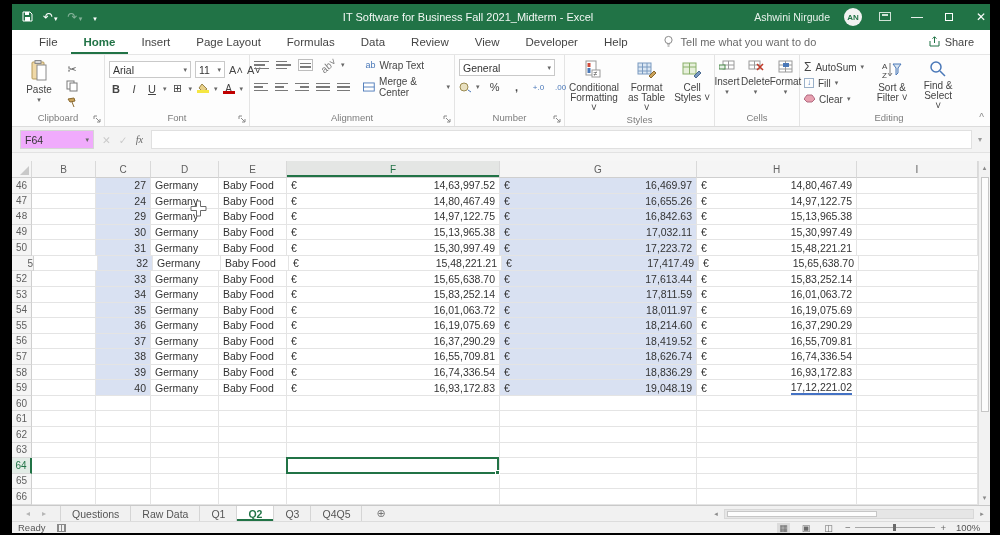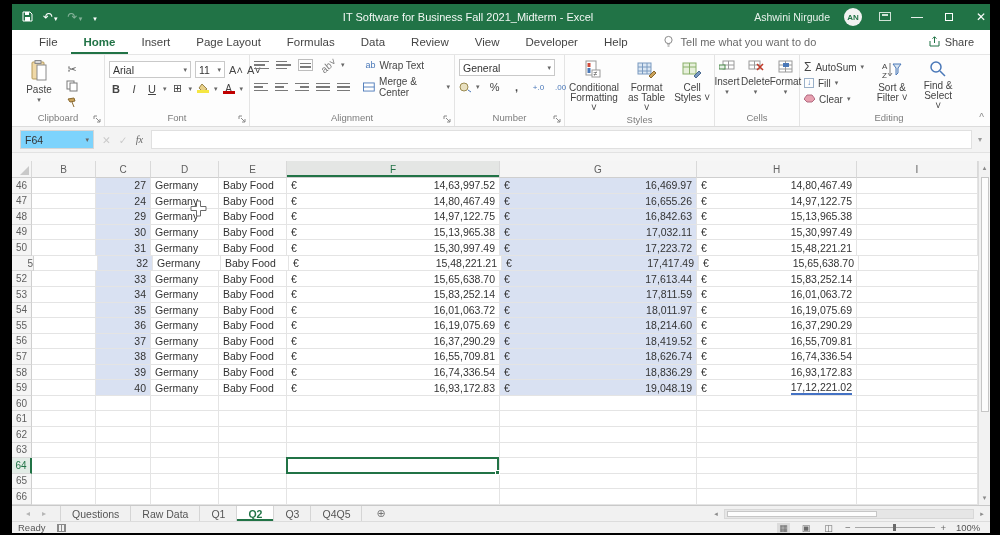--- a/index.html
+++ b/index.html
@@ -59,21 +59,21 @@
   .al-ico { width:15px; height:12px; display:flex; flex-direction:column; gap:2px; justify-content:center; }
   .al-ico span { height:1.5px; background:#7a7a7a; }
   .lbl-ico { display:flex; align-items:center; gap:4px; font-size:10px; color:#444; }
   .two-line { font-size:10px; color:#444; text-align:center; line-height:11px; }
   .edit-item { display:flex; align-items:center; gap:4px; font-size:10px; color:#444; height:14px; }
   .collapse { position:absolute; right:6px; bottom:3px; color:#888; font-size:10px; }
 
   
   .fbar { height:26px; background:#f3f3f3; display:flex; align-items:center; padding:3px 8px 3px 0;
           gap:0; border-bottom:1px solid #e2e2e2; flex:0 0 auto; }
-  .namebox { width:74px; height:19px; background:#7dd3fc; border:1px solid #d6d6d6; margin-left:8px;
+  .namebox { width:74px; height:19px; background:#f0abfc; border:1px solid #d6d6d6; margin-left:8px;
              display:flex; align-items:center; justify-content:space-between; padding:0 4px;
              font-size:10.5px; color:#333; }
   .fx-zone { display:flex; align-items:center; gap:8px; padding:0 8px; color:#9a9a9a; font-size:10.5px; }
   .fx { font-style:italic; font-family:"Liberation Serif","DejaVu Serif",serif; color:#6a6a6a; }
   .finput { flex:1; height:19px; background:#fff; border:1px solid #e0e0e0; }
   .fexpand { color:#9a9a9a; font-size:8px; padding-left:6px; }
 
   .gap-strip { height:8px; background:#f6f6f6; flex:0 0 auto; }
 
   
@@ -557,21 +557,21 @@
               <span>€</span>
               <span class="val">16,655.26</span>
             </div>
             <div class="cell cur" style="width: 160px; height: 15.57px;">
               <span>€</span>
               <span class="val">14,97,122.75</span>
             </div>
             <div class="cell" style="width: 121px; height: 15.57px;"></div>
           </div>
           <div class="grow">
-            <div class="cell rowhdr" style="width: 20px; height: 15.57px;">48</div>
+            <div class="cell rowhdr" style="width: 20px; height: 15.57px; font-family: Liberation Mono, monospace;">48</div>
             <div class="cell" style="width: 64px; height: 15.57px;"></div>
             <div class="cell num selfill" style="width: 55px; height: 15.57px;">29</div>
             <div class="cell txt" style="width: 68px; height: 15.57px;">Germany</div>
             <div class="cell txt" style="width: 68px; height: 15.57px;">Baby Food</div>
             <div class="cell cur" style="width: 213px; height: 15.57px;">
               <span>€</span>
               <span class="val">14,97,122.75</span>
             </div>
             <div class="cell cur selfill" style="width: 197px; height: 15.57px;">
               <span>€</span>

